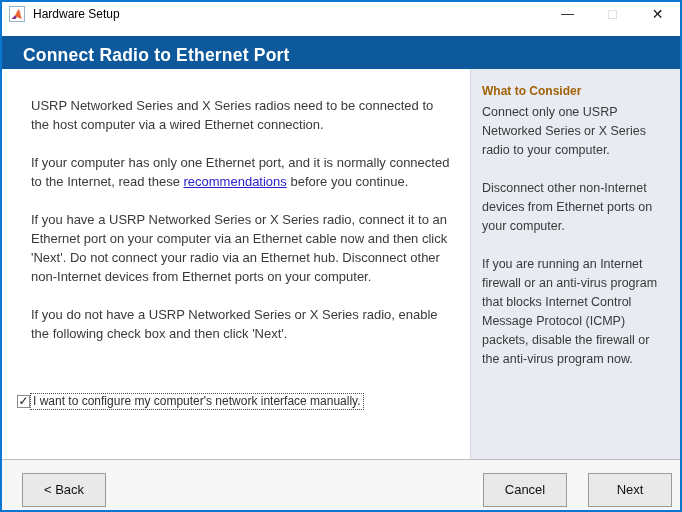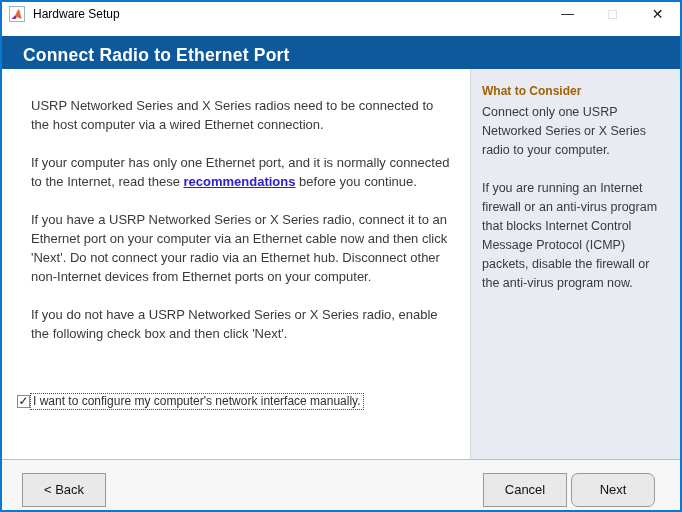--- a/index.html
+++ b/index.html
@@ -36,21 +36,21 @@
   }
   
   .main{
     position:absolute;left:0;top:67px;width:468px;bottom:50px;background:#ffffff;
     box-sizing:border-box;padding:27px 16px 0 21px;
   }
   .main p{
     margin:0 0 19px 8px;font-size:13px;line-height:19px;color:#3a3a3a;
   }
   .link{
-    color:#2a21cd;text-decoration:underline;cursor:pointer;font-weight:bold;
+    color:#2a21cd;text-decoration:underline;cursor:pointer;
   }
   .checkbox-row{
     position:absolute;left:15px;top:391px;display:flex;align-items:center;
   }
   .checkbox{
     width:13px;height:13px;box-sizing:border-box;background:#ffffff;
     border:1px solid #8a8a8a;display:flex;align-items:center;justify-content:center;
     font-size:12px;line-height:11px;color:#1c1c1c;cursor:default;
   }
   .checkbox-label{
@@ -74,21 +74,21 @@
     position:absolute;left:0;right:0;bottom:0;height:50px;background:#f7f7f7;
     border-top:1px solid #bdbdbd;
   }
   .btn{
     position:absolute;top:13px;width:84px;height:34px;box-sizing:border-box;
     background:#e9e9e9;border:1px solid #9a9a9a;font-family:"Liberation Sans",sans-serif;
     font-size:13px;color:#111;text-align:center;line-height:20px;cursor:default;
   }
   .btn-back{left:20px;}
   .btn-cancel{right:113px;}
-  .btn-next{right:25px;border-radius:7px;}
+  .btn-next{right:8px;}
 </style>
 </head>
 <body>
 
 <div class="window">
 
   <div class="titlebar">
     <svg class="app-icon" viewBox="0 0 16 16">
       <rect x="0.5" y="0.5" width="15" height="15" fill="#ffffff" stroke="#9db6c9" stroke-width="1"></rect>
       <polygon points="3,12.5 6,9.5 8,11 6.2,13 3,13" fill="#7b2a8e"></polygon>
@@ -115,20 +115,21 @@
   </div>
 
   <div class="checkbox-row">
     <span class="checkbox">✓</span>
     <span class="checkbox-label">I want to configure my computer's network interface manually.</span>
   </div>
 
   <div class="sidebar">
     <h2>What to Consider</h2>
     <p>Connect only one USRP Networked Series or X Series radio to your computer.</p>
+    <p>Disconnect other non-Internet devices from Ethernet ports on your computer.</p>
     <p>If you are running an Internet firewall or an anti-virus program that blocks Internet Control Message Protocol (ICMP) packets, disable the firewall or the anti-virus program now.</p>
   </div>
 
   <div class="footer">
     <button class="btn btn-back">&lt; Back</button>
     <button class="btn btn-cancel">Cancel</button>
     <button class="btn btn-next">Next</button>
   </div>
 
 </div>

